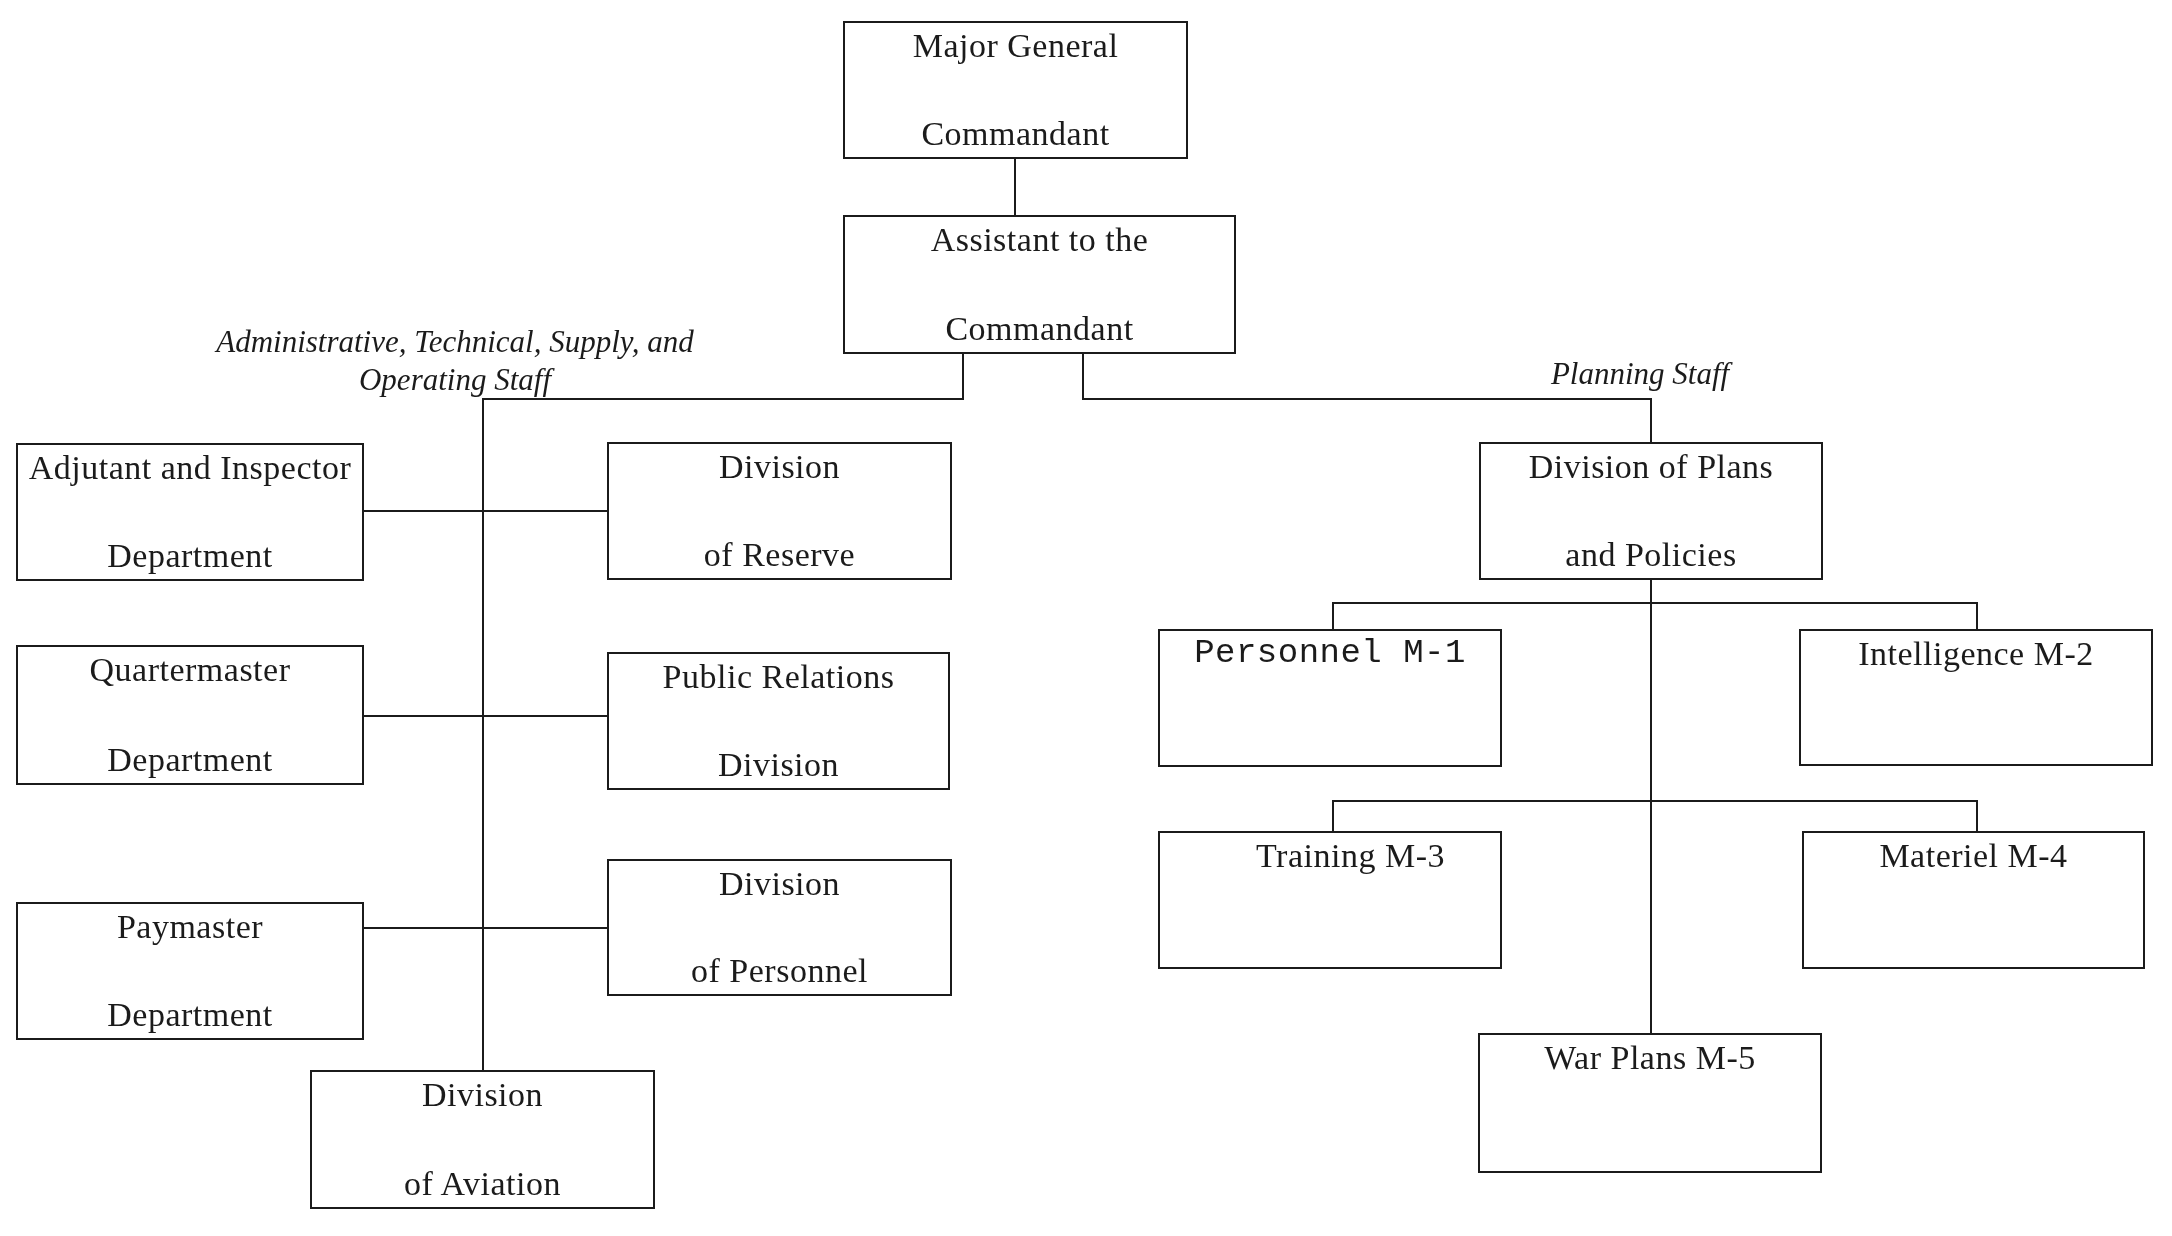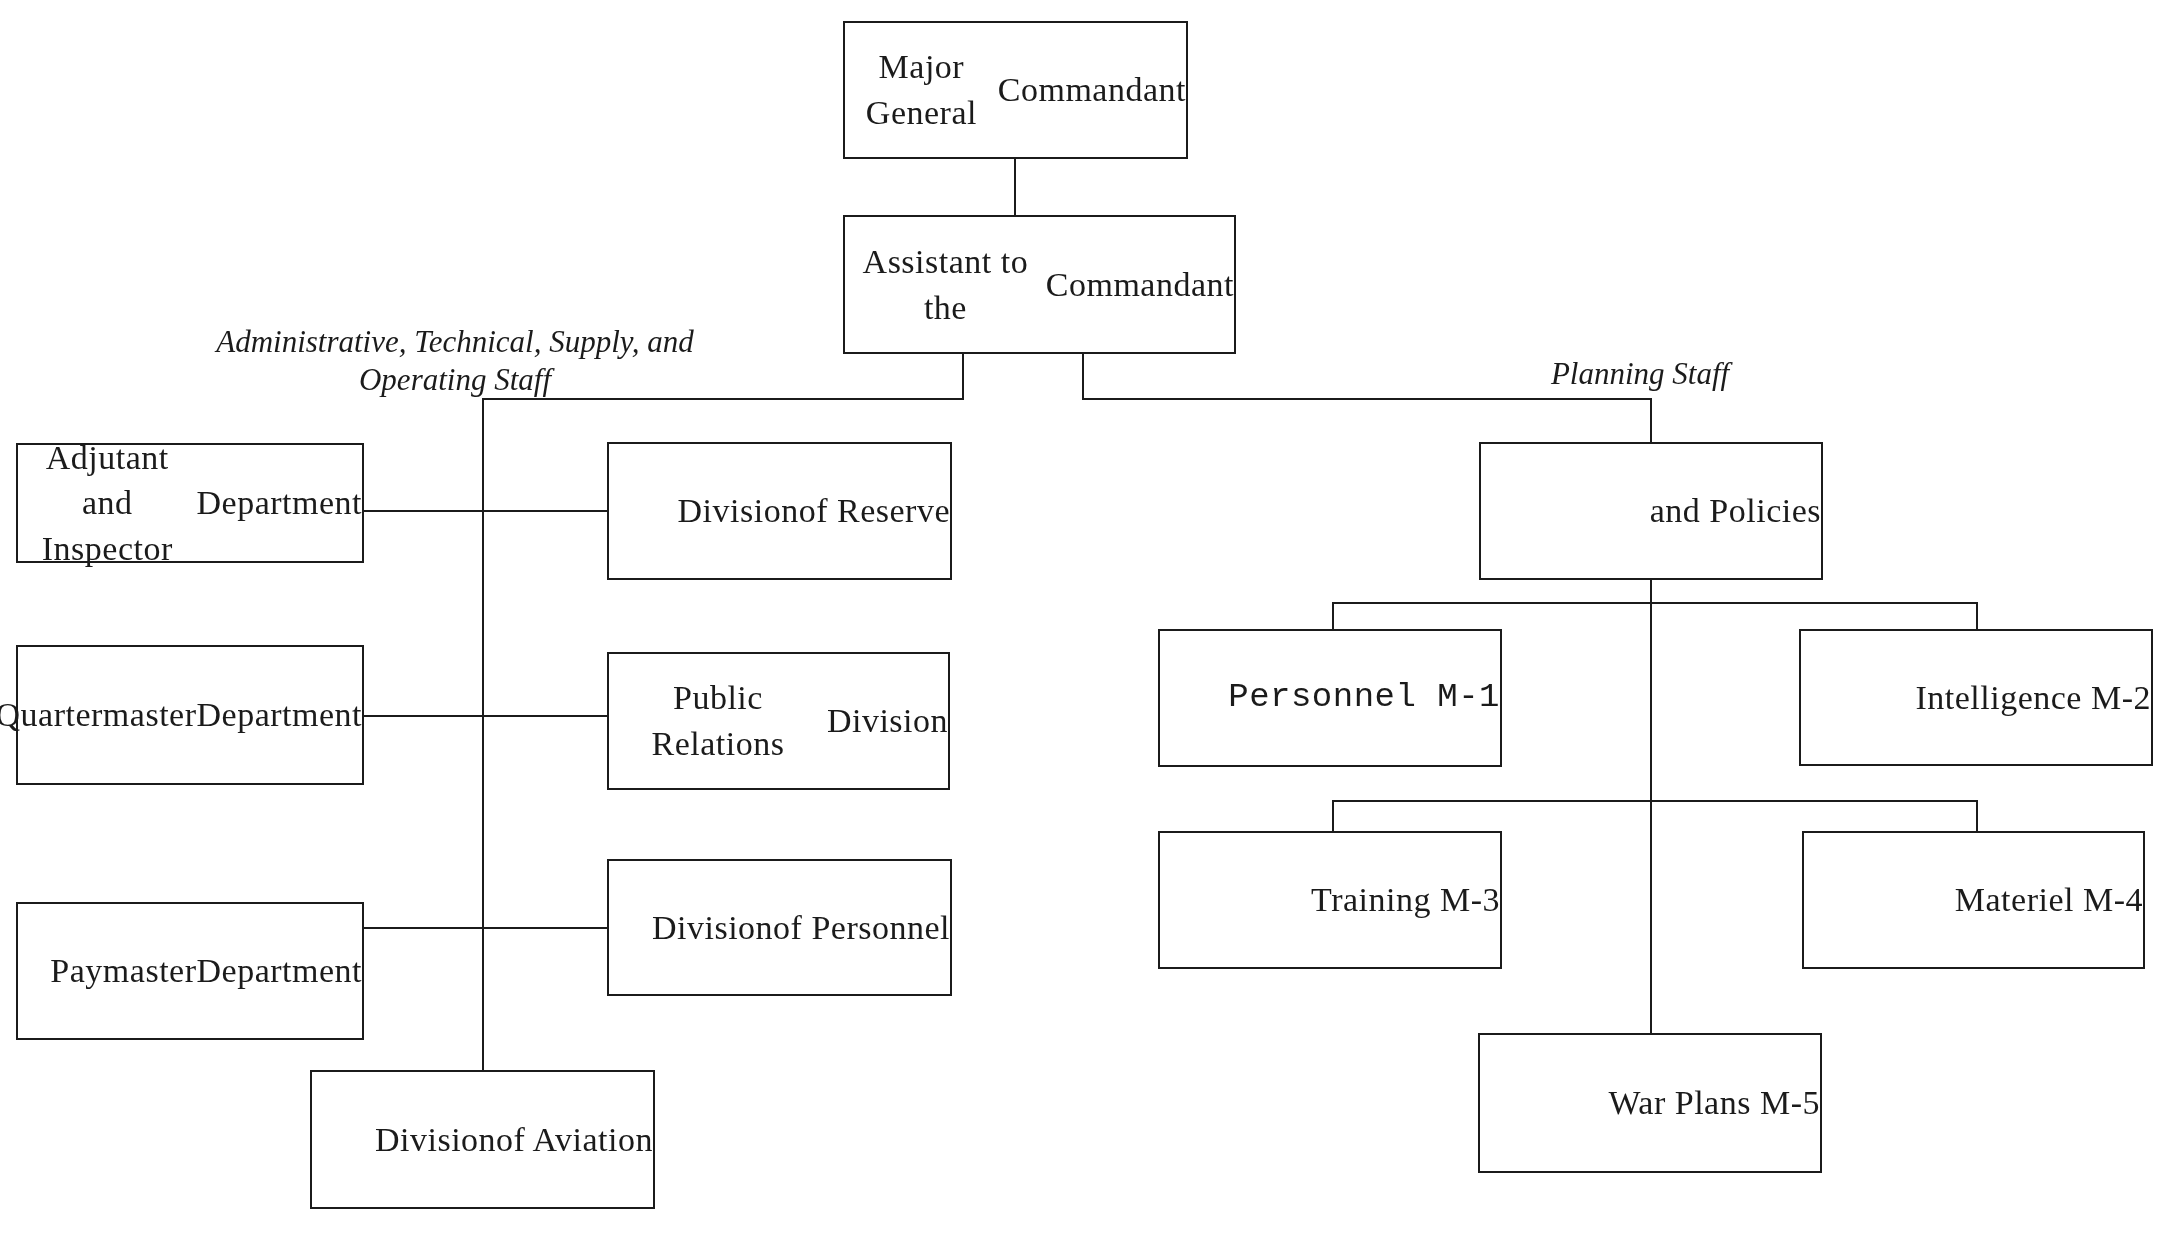--- a/index.html
+++ b/index.html
@@ -8,22 +8,22 @@
     width:2172px;height:1236px;
     background:#ffffff;
     font-family:"Liberation Serif","DejaVu Serif",serif;
     color:#1b1b1b;
     overflow:hidden;
   }
   .node{
     position:absolute;
     border:2px solid #1b1b1b;
     background:#ffffff;
-    display:flex;flex-direction:row;
-    align-items:center;justify-content:flex-end;
+    display:flex;flex-direction:column;
+    align-items:center;justify-content:space-between;
     text-align:center;
     font-size:34px;
     letter-spacing:0.5px;
     box-sizing:border-box;
     z-index:2;
   }
   .node span{display:block;line-height:1.34;}
   .annot{
     position:absolute;
     font-style:italic;
@@ -63,21 +63,21 @@
   <div class="node" style="left:843px;top:21px;width:345px;height:138px;">
     <span>Major General</span>
     <span>Commandant</span>
   </div>
 
   <div class="node" style="left:843px;top:215px;width:393px;height:139px;">
     <span>Assistant to the</span>
     <span>Commandant</span>
   </div>
 
-  <div class="node" style="left:16px;top:443px;width:348px;height:120px;">
+  <div class="node" style="left:16px;top:443px;width:348px;height:138px;">
     <span>Adjutant and Inspector</span>
     <span>Department</span>
   </div>
 
   <div class="node" style="left:607px;top:442px;width:345px;height:138px;">
     <span>Division</span>
     <span>of Reserve</span>
   </div>
 
   <div class="node" style="left:16px;top:645px;width:348px;height:140px;">
@@ -99,20 +99,21 @@
     <span>Division</span>
     <span>of Personnel</span>
   </div>
 
   <div class="node" style="left:310px;top:1070px;width:345px;height:139px;">
     <span>Division</span>
     <span>of Aviation</span>
   </div>
 
   <div class="node" style="left:1479px;top:442px;width:344px;height:138px;">
+    <span>Division of Plans</span>
     <span>and Policies</span>
   </div>
 
   <div class="node" style="left:1158px;top:629px;width:344px;height:138px;font-family:Liberation Mono, monospace;">
     <span>Personnel M-1</span>
   </div>
 
   <div class="node" style="left:1799px;top:629px;width:354px;height:137px;">
     <span>Intelligence M-2</span>
   </div>

